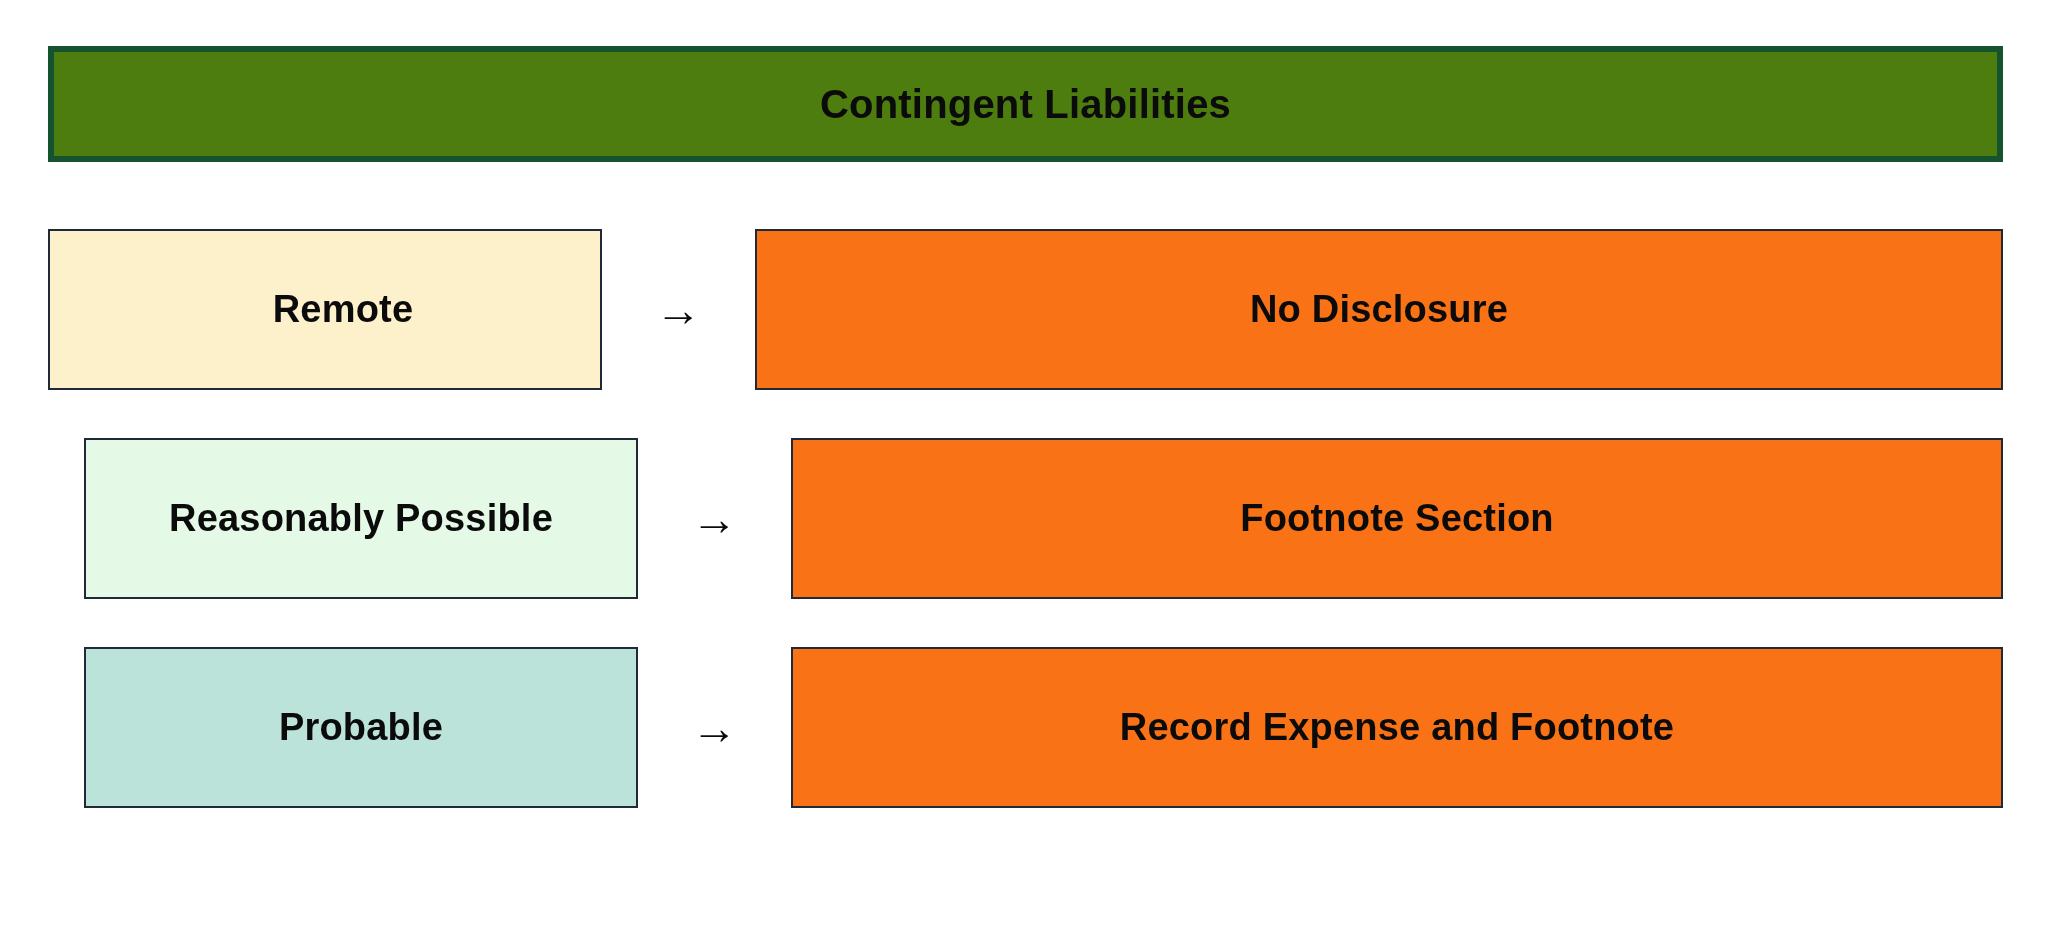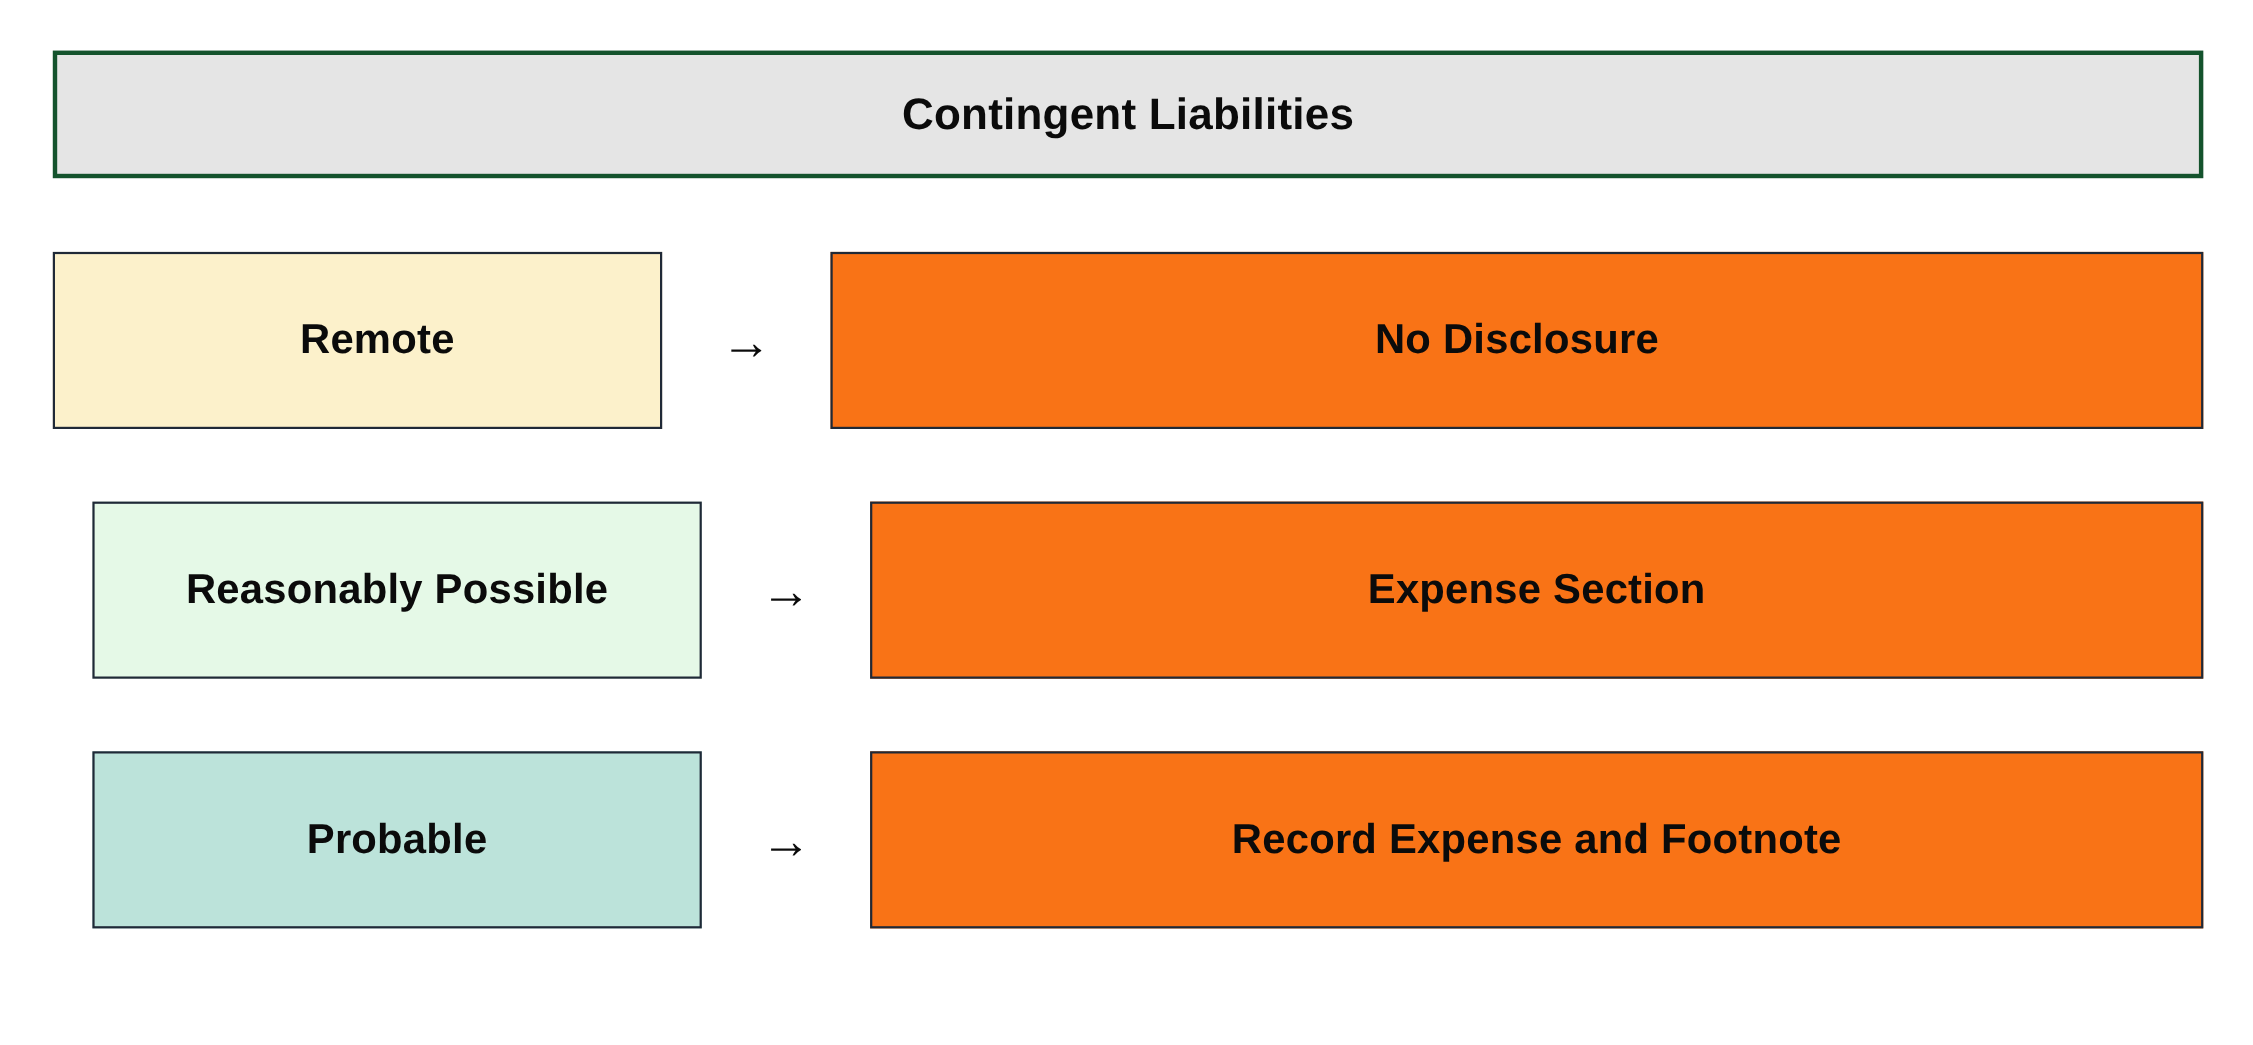--- a/index.html
+++ b/index.html
@@ -14,43 +14,43 @@
   .canvas {
     position: relative;
     width: 2048px;
     height: 950px;
     padding: 46px 45px 0 48px;
   }
 
   .header-box {
     width: 1955px;
     height: 116px;
-    background: #e5e5e5;
-    border: 4px solid #14532d;
+    background: #4d7c0f;
+    border: 6px solid #14532d;
     display: flex;
     align-items: center;
     justify-content: center;
     margin-bottom: 67px;
   }
 
   .header-box .title-text {
     font-size: 40px;
     font-weight: 700;
     color: #0b0b0b;
     letter-spacing: 0.2px;
   }
 
   .row {
     width: 1955px;
     height: 161px;
     display: flex;
     align-items: stretch;
   }
 
-  .row + .row { margin-top: 66px; padding-left: 36px; }
+  .row + .row { margin-top: 48px; padding-left: 36px; }
 
   .likelihood-box {
     width: 554px;
     border: 2px solid #1f2937;
     display: flex;
     align-items: center;
     justify-content: center;
   }
 
   .bg-remote   { background: #fcf1cb; padding-left: 36px; }
@@ -109,21 +109,21 @@
   </div>
 
   <div class="row">
     <div class="likelihood-box bg-possible">
       <span class="box-label">Reasonably Possible</span>
     </div>
     <div class="arrow-cell">
       <span class="arrow-glyph">→</span>
     </div>
     <div class="treatment-box">
-      <span class="box-label">Expense Section</span>
+      <span class="box-label">Footnote Section</span>
     </div>
   </div>
 
   <div class="row">
     <div class="likelihood-box bg-probable">
       <span class="box-label">Probable</span>
     </div>
     <div class="arrow-cell">
       <span class="arrow-glyph">→</span>
     </div>

